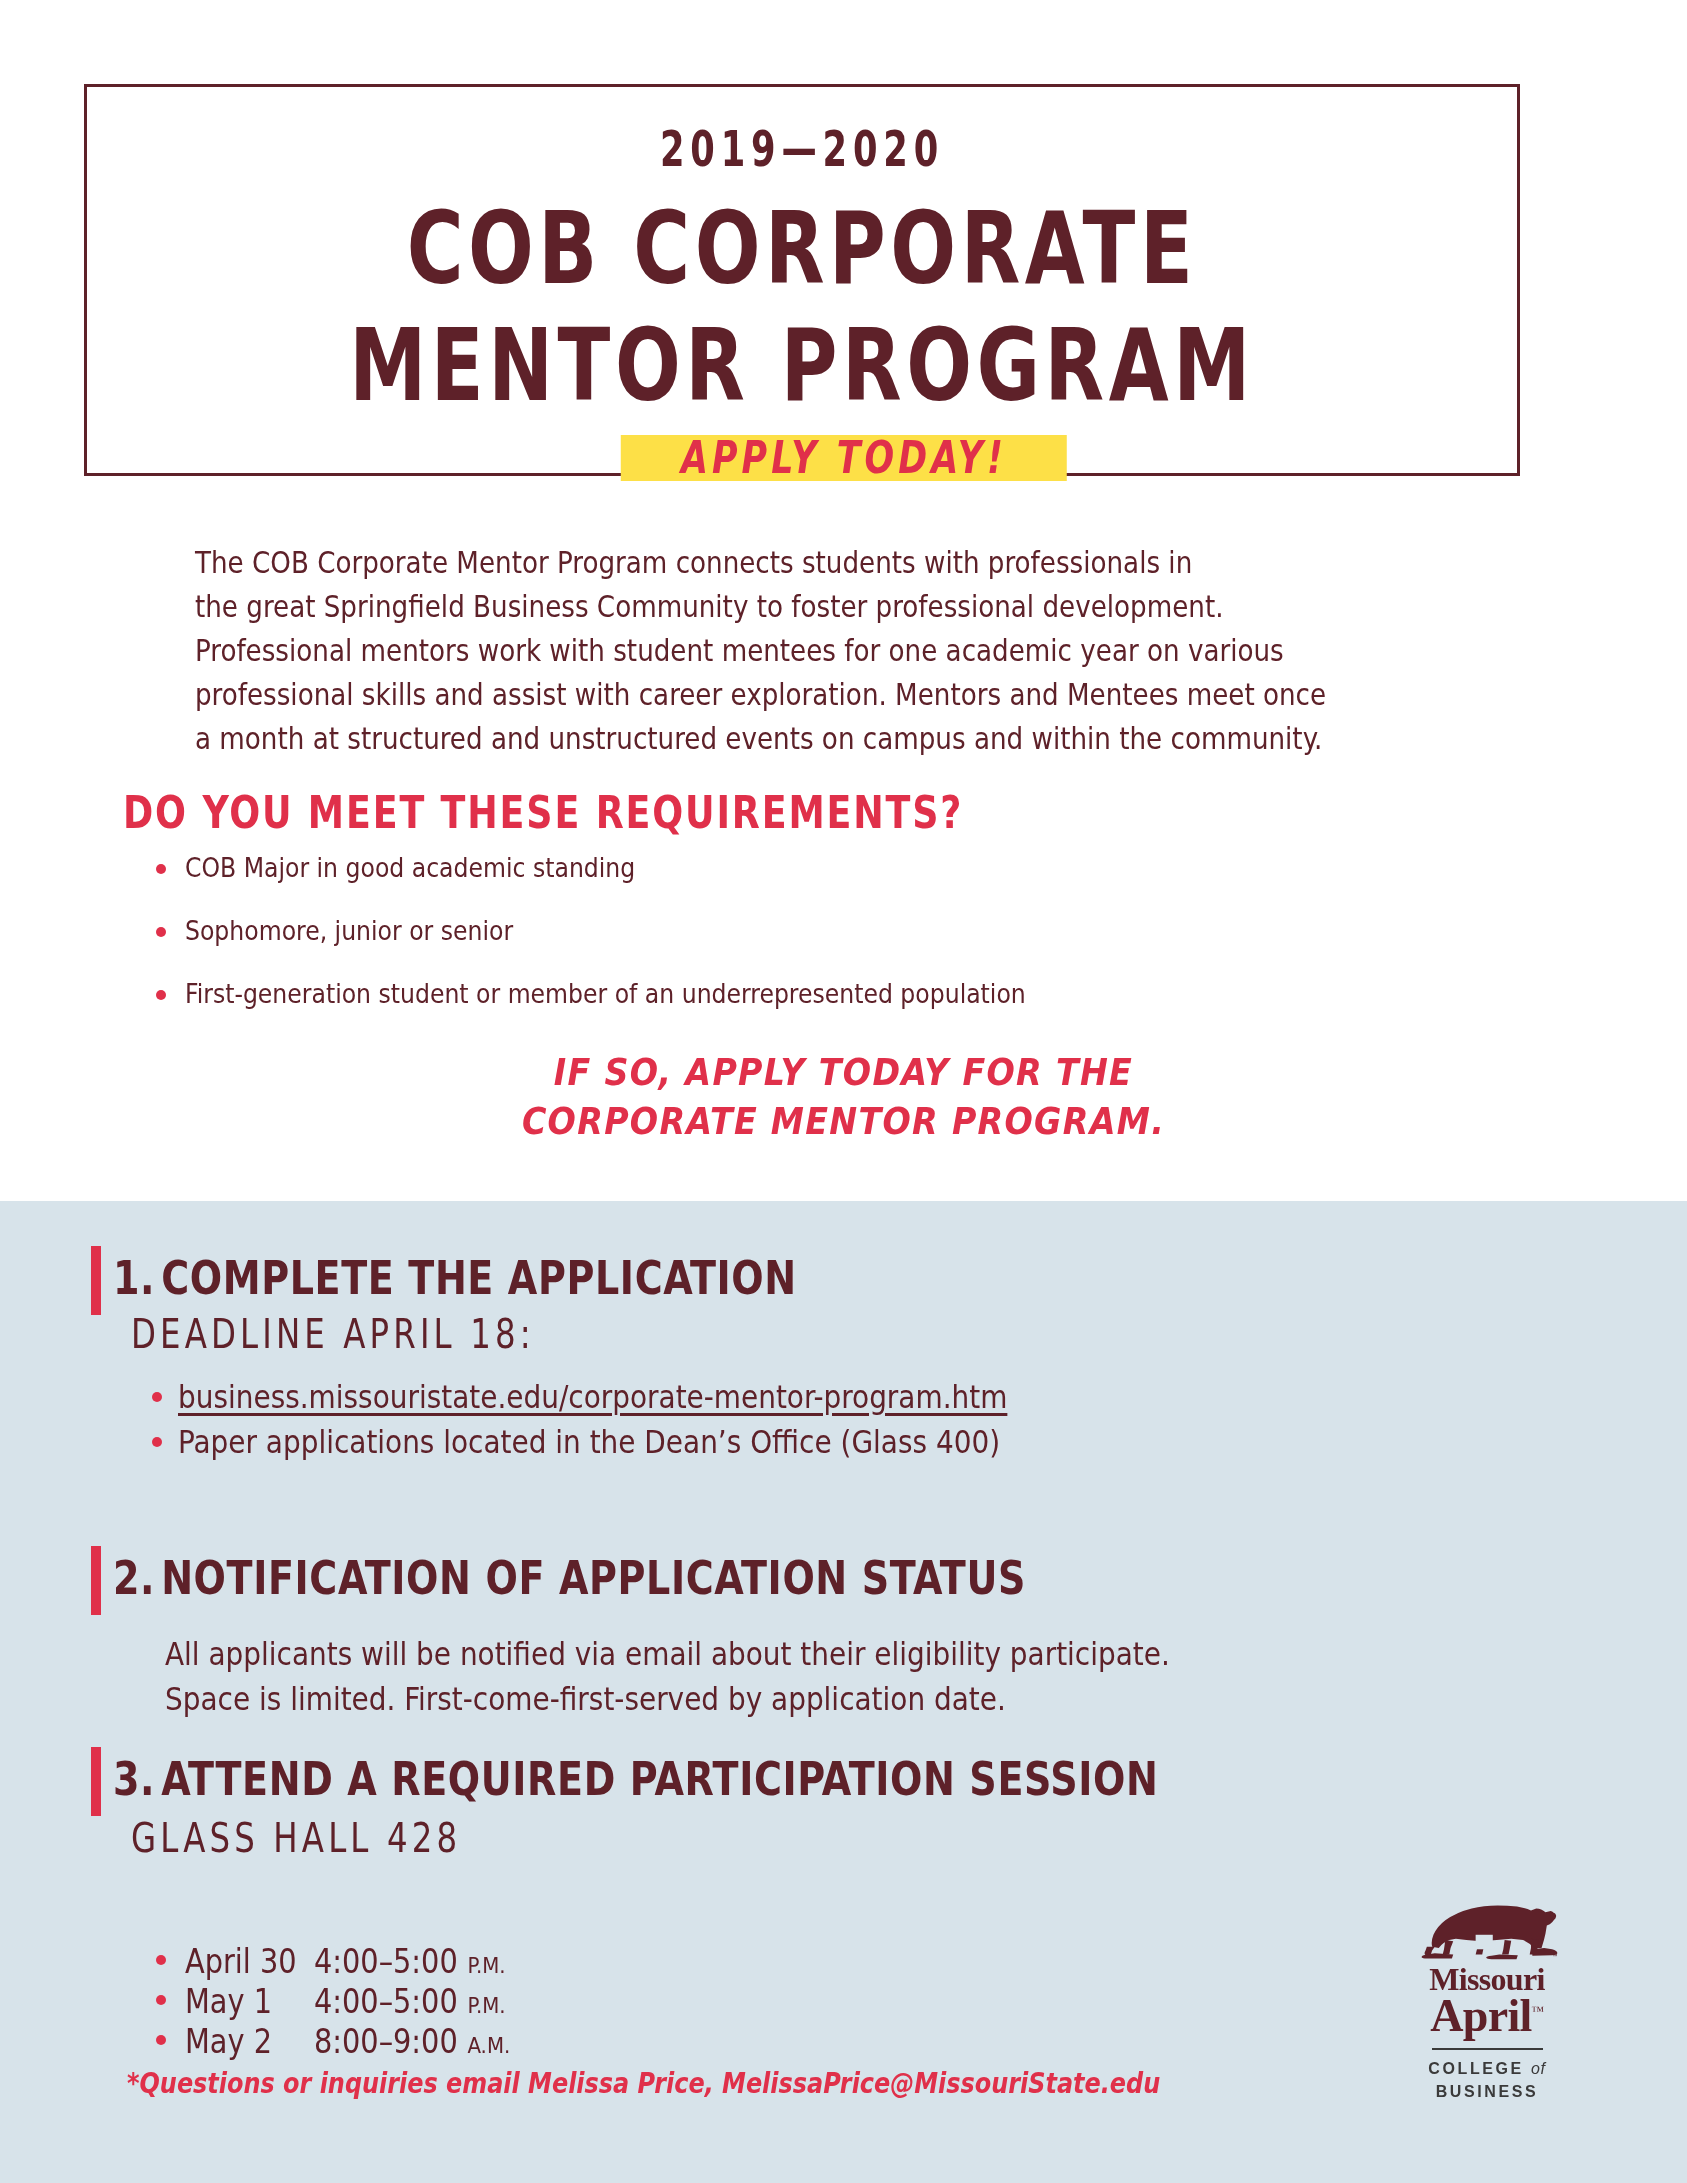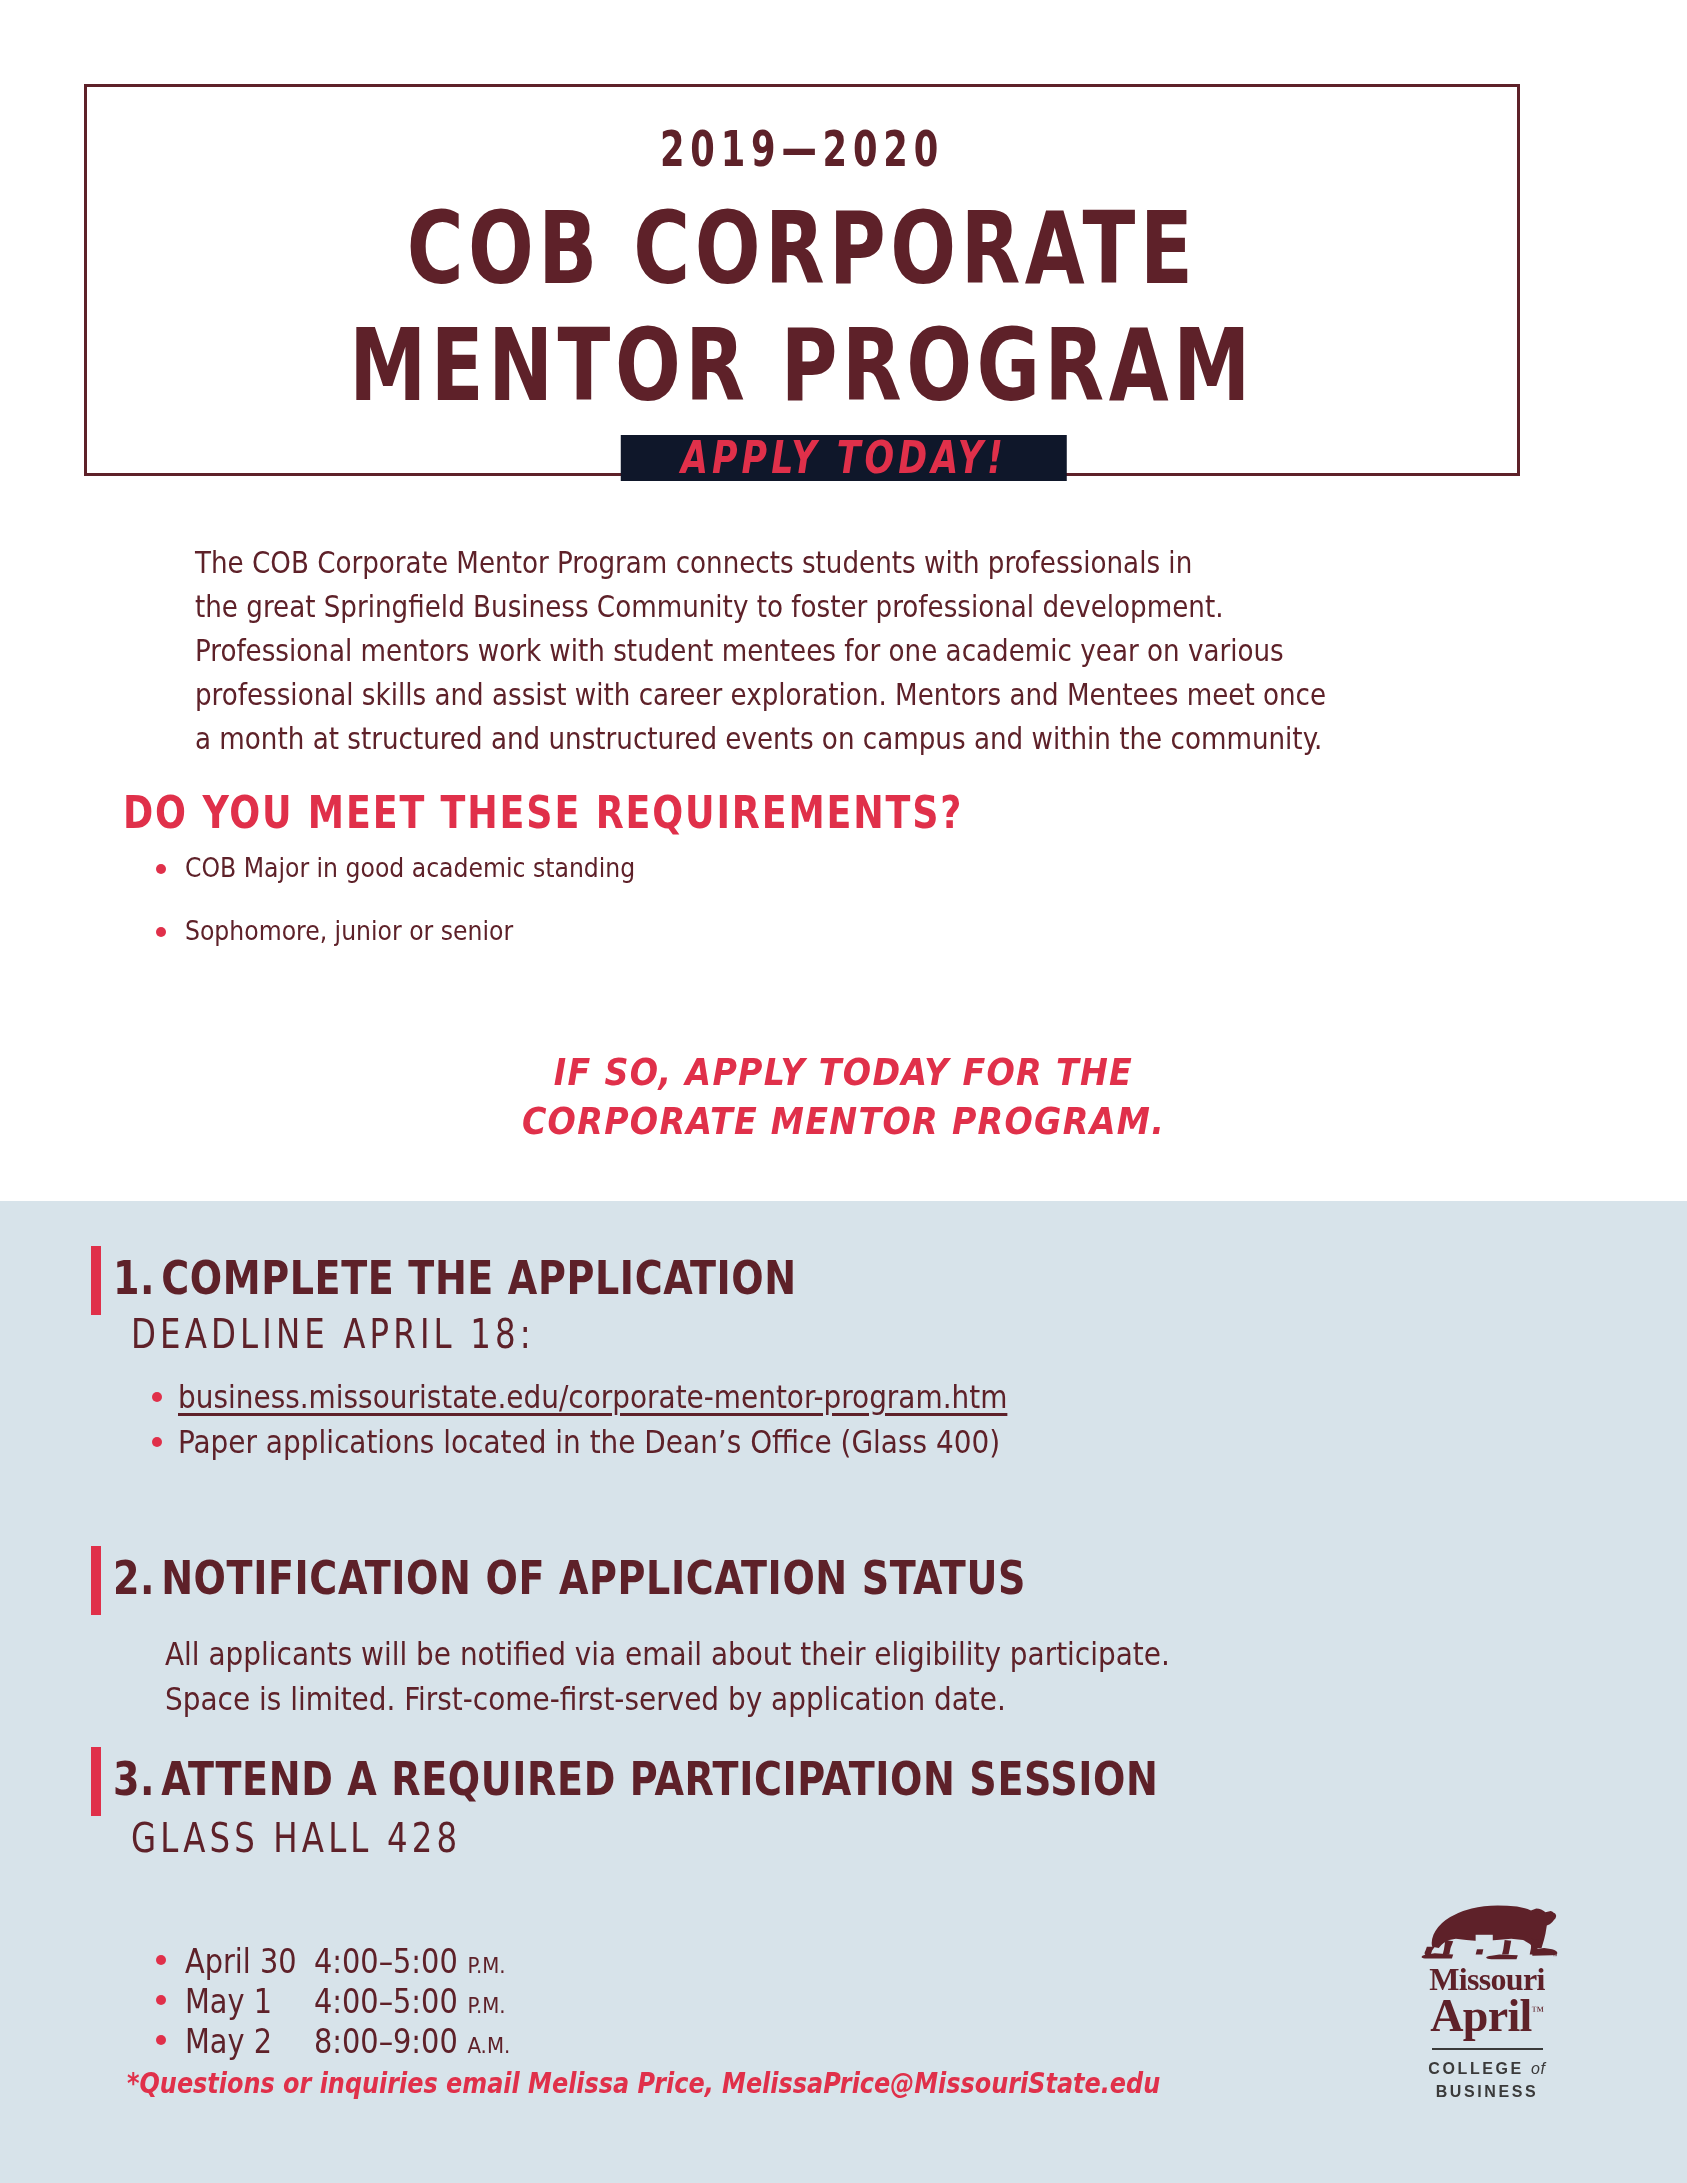--- a/index.html
+++ b/index.html
@@ -50,21 +50,21 @@
     transform:scaleX(.86);
     line-height:1;
     white-space:nowrap;
   }
   .hero-line.l1{top:112px;}
   .hero-line.l2{top:229px;}
 
   
   .apply-wrap{
     position:absolute;left:50%;top:435px;transform:translateX(-50%);
-    background:#0f172a;
+    background:#fde047;
     padding:0 38px;
     z-index:5;
   }
   .apply-today{
     font-family:"Liberation Sans Narrow","DejaVu Sans Condensed","Liberation Sans",sans-serif;
     font-weight:700;font-style:italic;
     font-size:44px;
     letter-spacing:4.6px;
     color:#E0304A;
     transform:scaleX(.88);
@@ -229,20 +229,24 @@
 
   <div class="req-head">DO YOU MEET THESE REQUIREMENTS?</div>
   <div class="req-list">
     <div class="req-item">
       <span class="dot"></span>
       <span class="txt">COB Major in good academic standing</span>
     </div>
     <div class="req-item">
       <span class="dot"></span>
       <span class="txt">Sophomore, junior or senior</span>
+    </div>
+    <div class="req-item">
+      <span class="dot"></span>
+      <span class="txt">First-generation student or member of an underrepresented population</span>
     </div>
   </div>
 
   <div class="ifso">
     <div>IF SO, APPLY TODAY FOR THE</div>
     <div>CORPORATE MENTOR PROGRAM.</div>
   </div>
 
   <div class="step" style="left:91px;top:1246px;">
     <div class="step-bar"></div>

